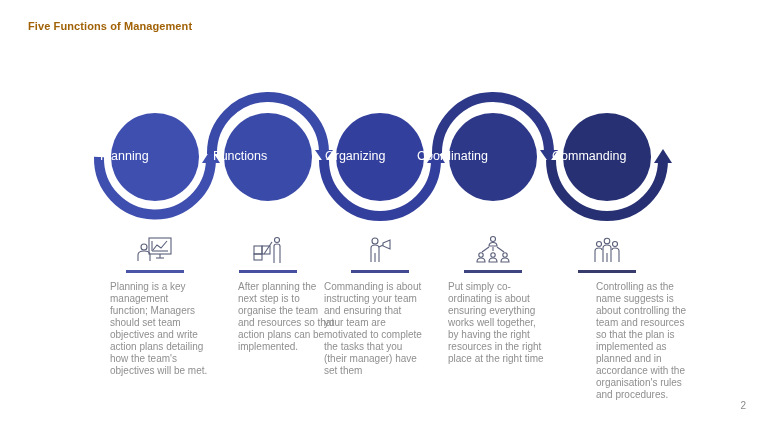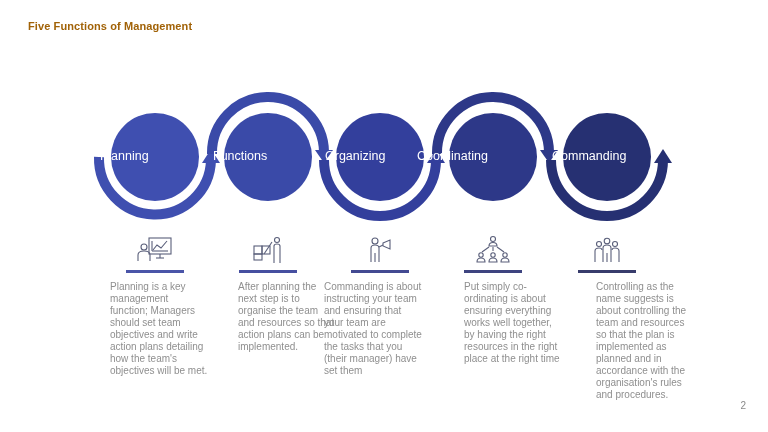--- a/index.html
+++ b/index.html
@@ -106,16 +106,16 @@
 
 <div class="rule" style="left:155px;background:#4a55a8"></div>
 <div class="rule" style="left:268px;background:#464fa0"></div>
 <div class="rule" style="left:380px;background:#434a92"></div>
 <div class="rule" style="left:493px;background:#3e4480"></div>
 <div class="rule" style="left:607px;background:#383c6c"></div>
 
 <div class="desc" style="left:110px">Planning is a key management function; Managers should set team objectives and write action plans detailing how the team's objectives will be met.</div>
 <div class="desc" style="left:238px">After planning the next step is to organise the team and resources so that action plans can be implemented.</div>
 <div class="desc" style="left:324px">Commanding is about instructing your team and ensuring that your team are motivated to complete the tasks that you (their manager) have set them</div>
-<div class="desc" style="left:464px">Put simply co-ordinating is about ensuring everything works well together, by having the right resources in the right place at the right time</div>
+<div class="desc" style="left:448px">Put simply co-ordinating is about ensuring everything works well together, by having the right resources in the right place at the right time</div>
 <div class="desc" style="left:596px">Controlling as the name suggests is about controlling the team and resources so that the plan is implemented as planned and in accordance with the organisation's rules and procedures.</div>
 
 <div class="page-num">2</div>
 
 </body></html>

